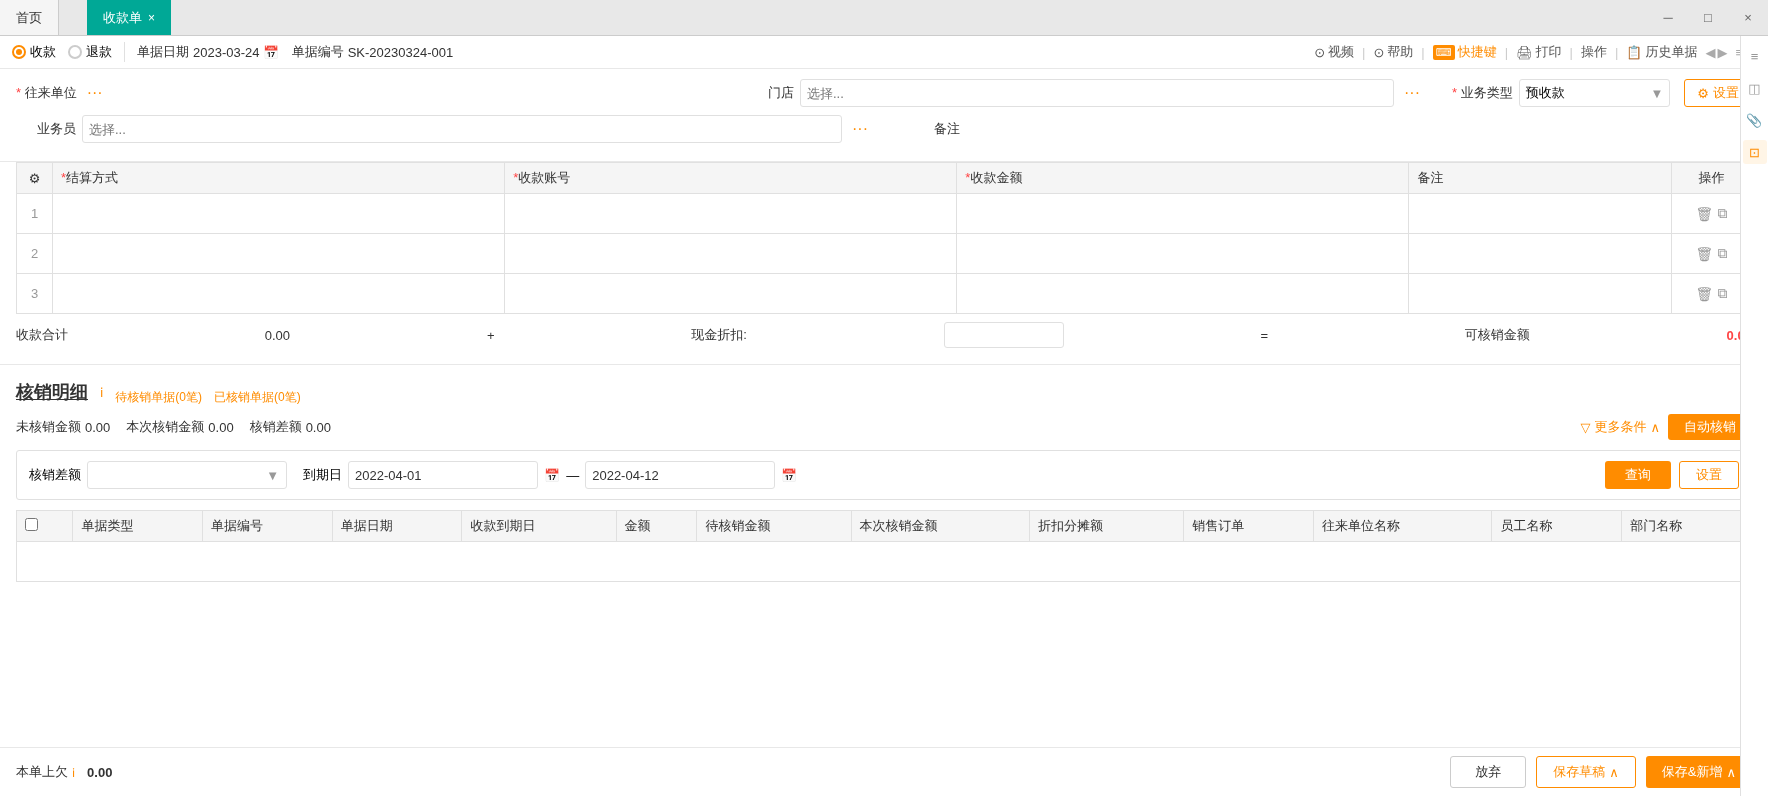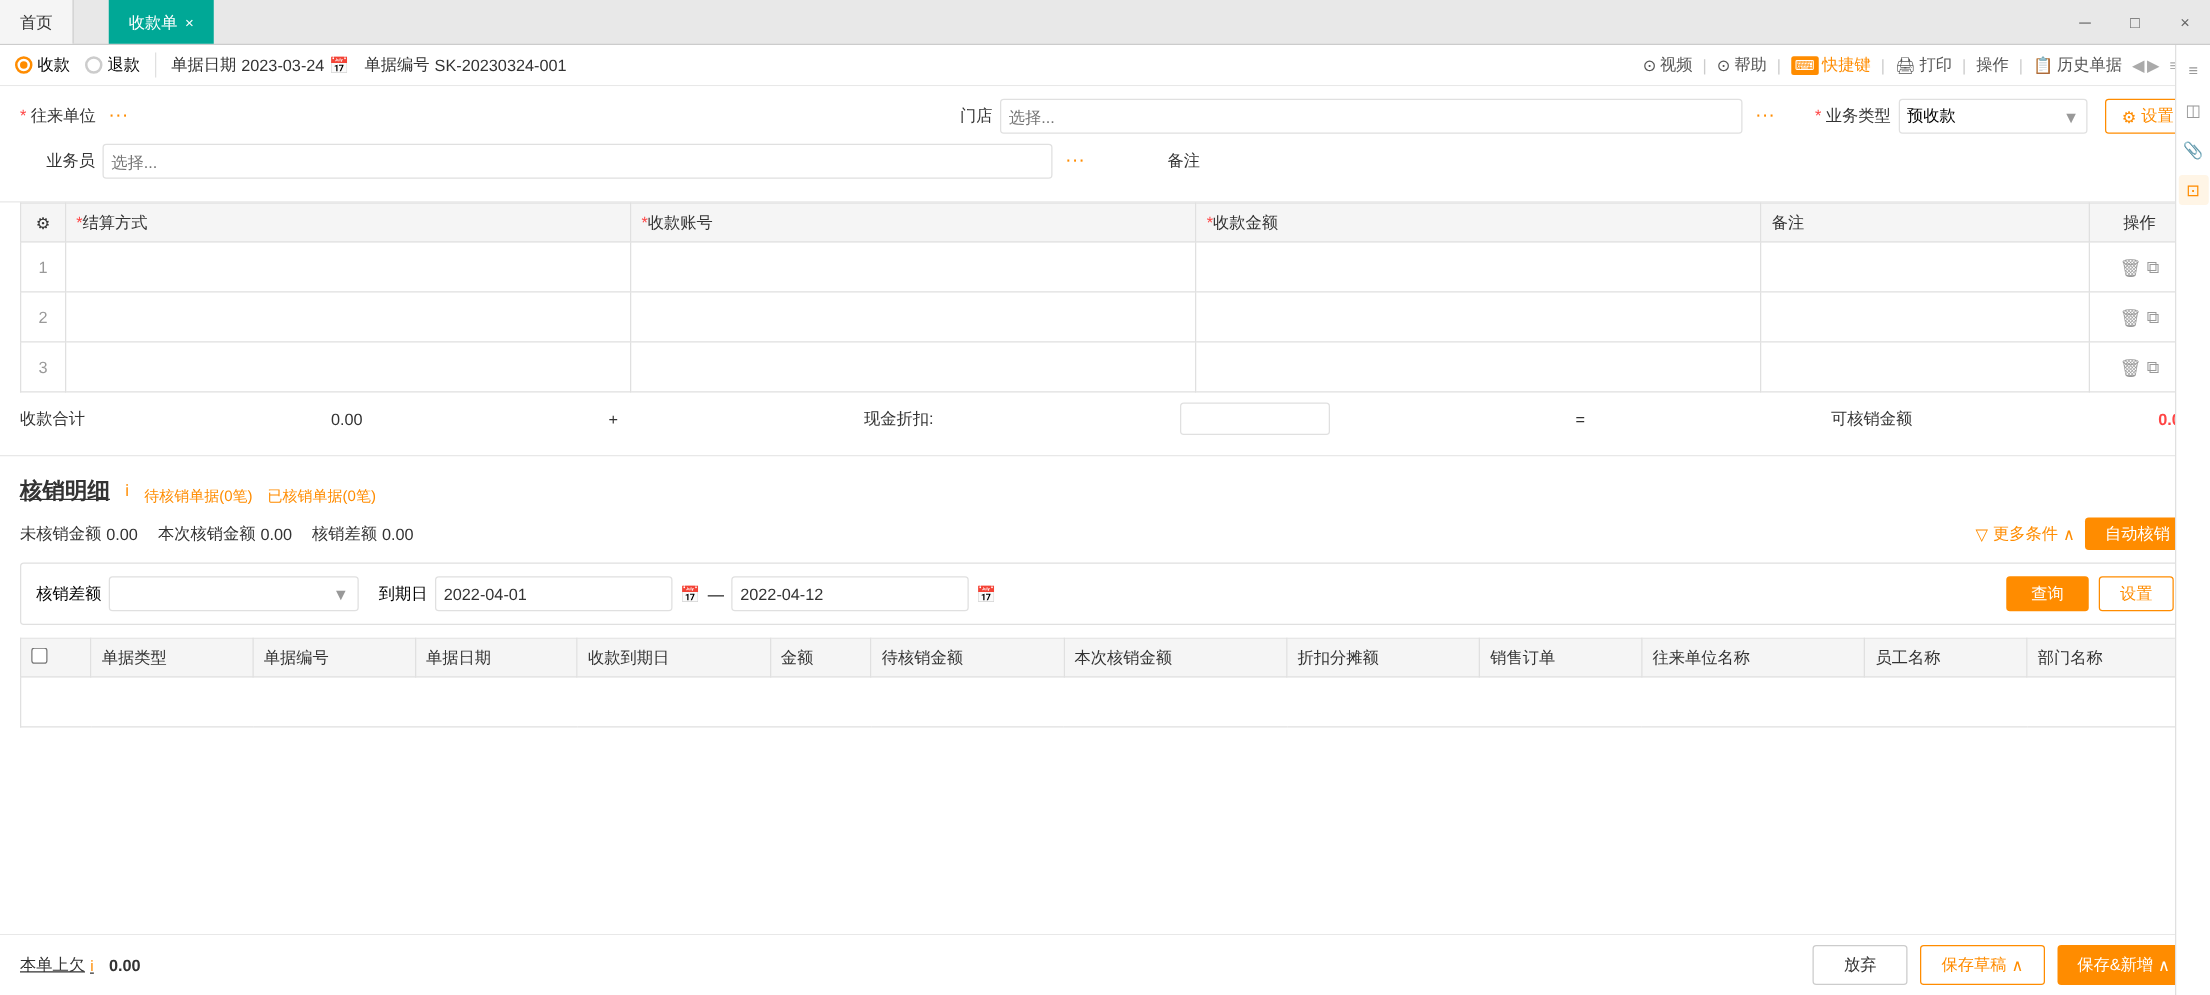--- a/index.html
+++ b/index.html
@@ -99,21 +99,21 @@
     .setting-btn2 { padding: 4px 16px; background: #fff; color: #ff8c00; border: 1px solid #ff8c00; border-radius: 3px; cursor: pointer; }
 
     
     .bottom-table-wrap { flex: 1; overflow: auto; }
     .bottom-table { width: 100%; border-collapse: collapse; }
     .bottom-table th { background: #f5f5f5; border: 1px solid #e0e0e0; padding: 6px 8px; font-weight: normal; color: #333; white-space: nowrap; }
     .bottom-table td { border: 1px solid #e0e0e0; padding: 6px 8px; color: #333; }
 
     
     .bottom-bar { display: flex; align-items: center; padding: 8px 16px; background: #fff; border-top: 1px solid #e8e8e8; gap: 12px; position: fixed; bottom: 0; width: 100%; }
-    .total-label { display: flex; align-items: center; gap: 4px; color: #333; text-decoration: underline; }
+    .total-label { display: flex; align-items: center; gap: 4px; color: #333; }
     .total-amount { color: #333; font-weight: bold; }
     .bottom-right { margin-left: auto; display: flex; gap: 10px; }
     .abandon-btn { padding: 6px 24px; background: #fff; color: #333; border: 1px solid #ccc; border-radius: 3px; cursor: pointer; }
     .save-draft-btn { padding: 6px 16px; background: #fff; color: #ff8c00; border: 1px solid #ff8c00; border-radius: 3px; cursor: pointer; display: flex; align-items: center; gap: 4px; }
     .save-new-btn { padding: 6px 16px; background: #ff8c00; color: #fff; border: none; border-radius: 3px; cursor: pointer; display: flex; align-items: center; gap: 4px; }
 
     .right-panel { position: fixed; right: 0; top: 36px; width: 28px; background: #fff; border-left: 1px solid #e0e0e0; height: calc(796px - 36px); display: flex; flex-direction: column; align-items: center; padding-top: 8px; gap: 8px; z-index: 10; }
     .panel-icon { width: 24px; height: 24px; display: flex; align-items: center; justify-content: center; color: #999; cursor: pointer; }
     .panel-icon.active { color: #ff8c00; background: #fff5e6; border-radius: 3px; }
   </style>

